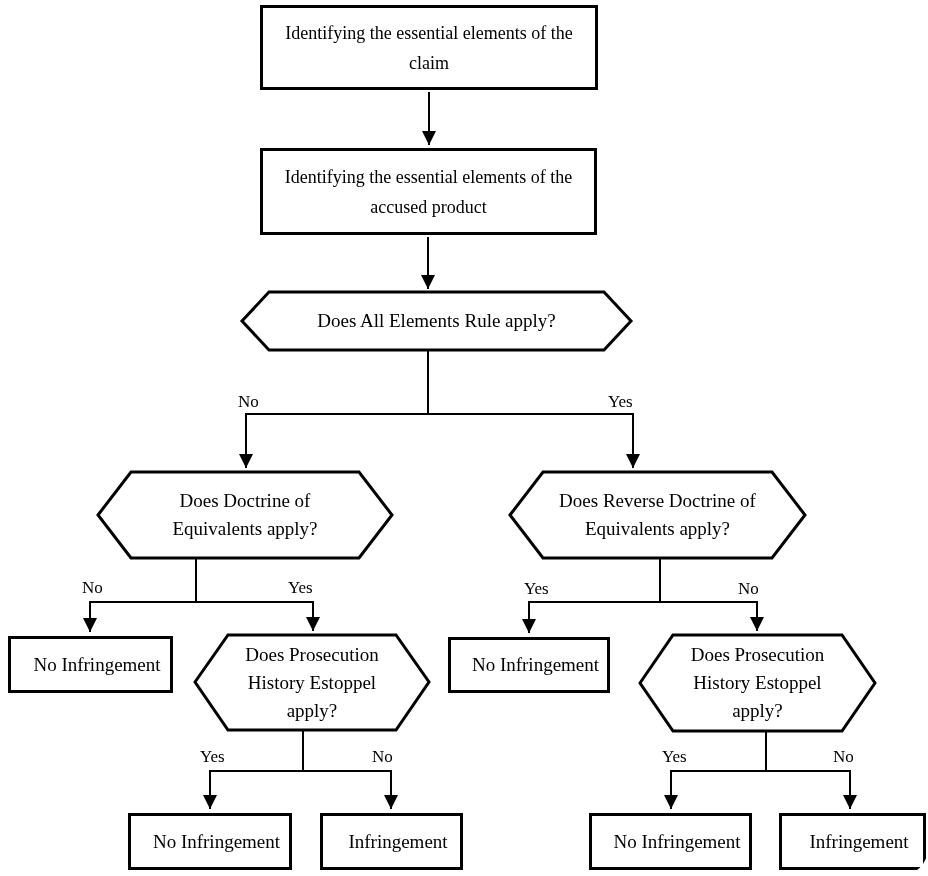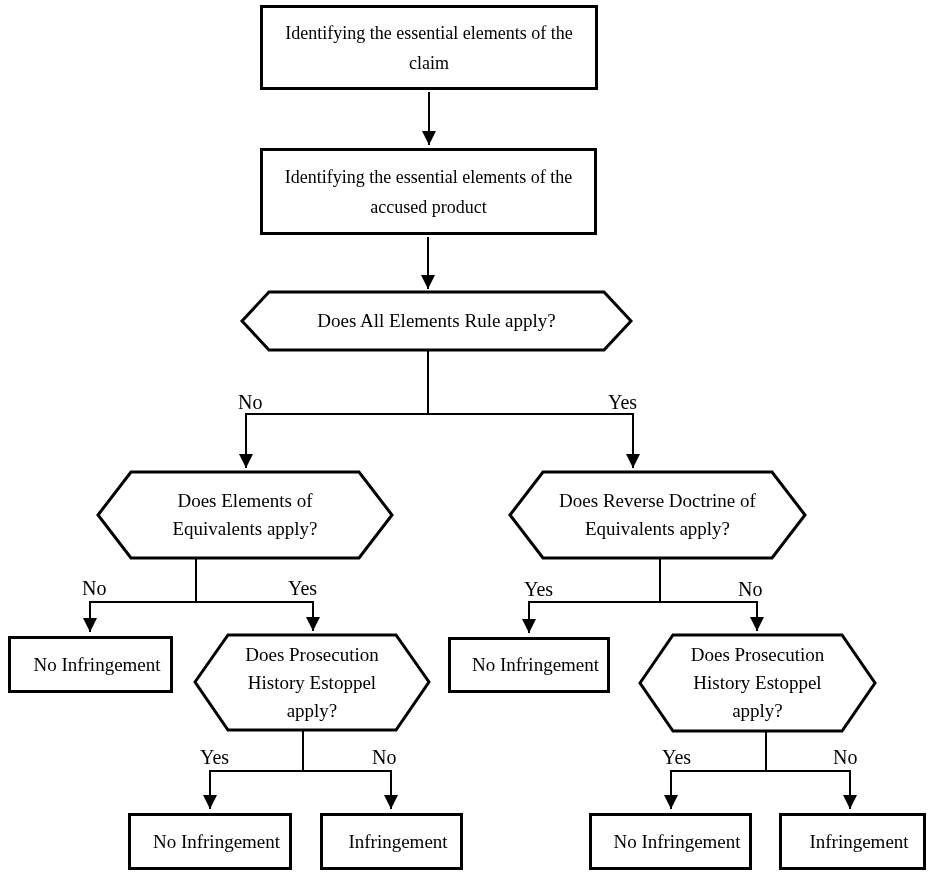--- a/index.html
+++ b/index.html
@@ -8,20 +8,21 @@
     background: #ffffff;
   }
   .stage {
     position: relative;
     width: 928px;
     height: 876px;
     background: #ffffff;
     font-family: "Liberation Serif", "DejaVu Serif", serif;
     color: #000000;
     overflow: hidden;
+    border-radius: 28px;
   }
   .wires {
     position: absolute;
     left: 0;
     top: 0;
   }
   .wires path {
     stroke: #000000;
     stroke-width: 2;
     fill: none;
@@ -62,21 +63,21 @@
     font-size: 19px;
     line-height: 28px;
   }
   .lbl-terminal {
     font-size: 19px;
     line-height: 22px;
     margin-left: 13px;
   }
   .edge-label {
     position: absolute;
-    font-size: 20px;
+    font-size: 17px;
     line-height: 20px;
     white-space: nowrap;
   }
 </style>
 </head>
 <body>
 
 <div class="stage">
 
   <svg class="wires" width="928" height="876" viewBox="0 0 928 876">
@@ -118,21 +119,21 @@
     <svg class="hex-svg" width="389" height="58" viewBox="0 0 389 58">
       <polygon points="0,29 27,0 362,0 389,29 362,58 27,58"></polygon>
     </svg>
     <span class="node-label lbl-decision">Does All Elements Rule apply?</span>
   </div>
 
   <div class="node" style="left:98px;top:472px;width:294px;height:86px">
     <svg class="hex-svg" width="294" height="86" viewBox="0 0 294 86">
       <polygon points="0,43 33,0 261,0 294,43 261,86 33,86"></polygon>
     </svg>
-    <span class="node-label lbl-decision">Does Elements of
+    <span class="node-label lbl-decision">Does Doctrine of
 Equivalents apply?</span>
   </div>
 
   <div class="node" style="left:510px;top:472px;width:295px;height:86px">
     <svg class="hex-svg" width="295" height="86" viewBox="0 0 295 86">
       <polygon points="0,43 33,0 262,0 295,43 262,86 33,86"></polygon>
     </svg>
     <span class="node-label lbl-decision">Does Reverse Doctrine of
 Equivalents apply?</span>
   </div>

